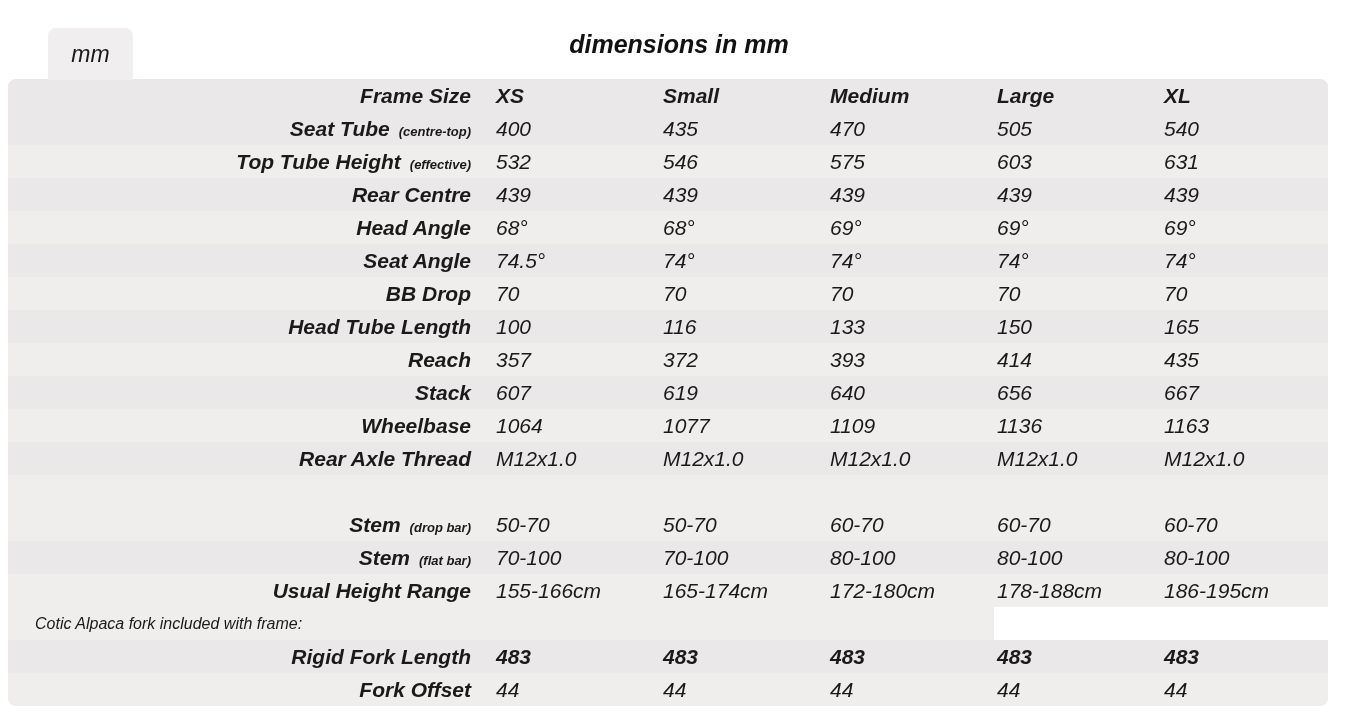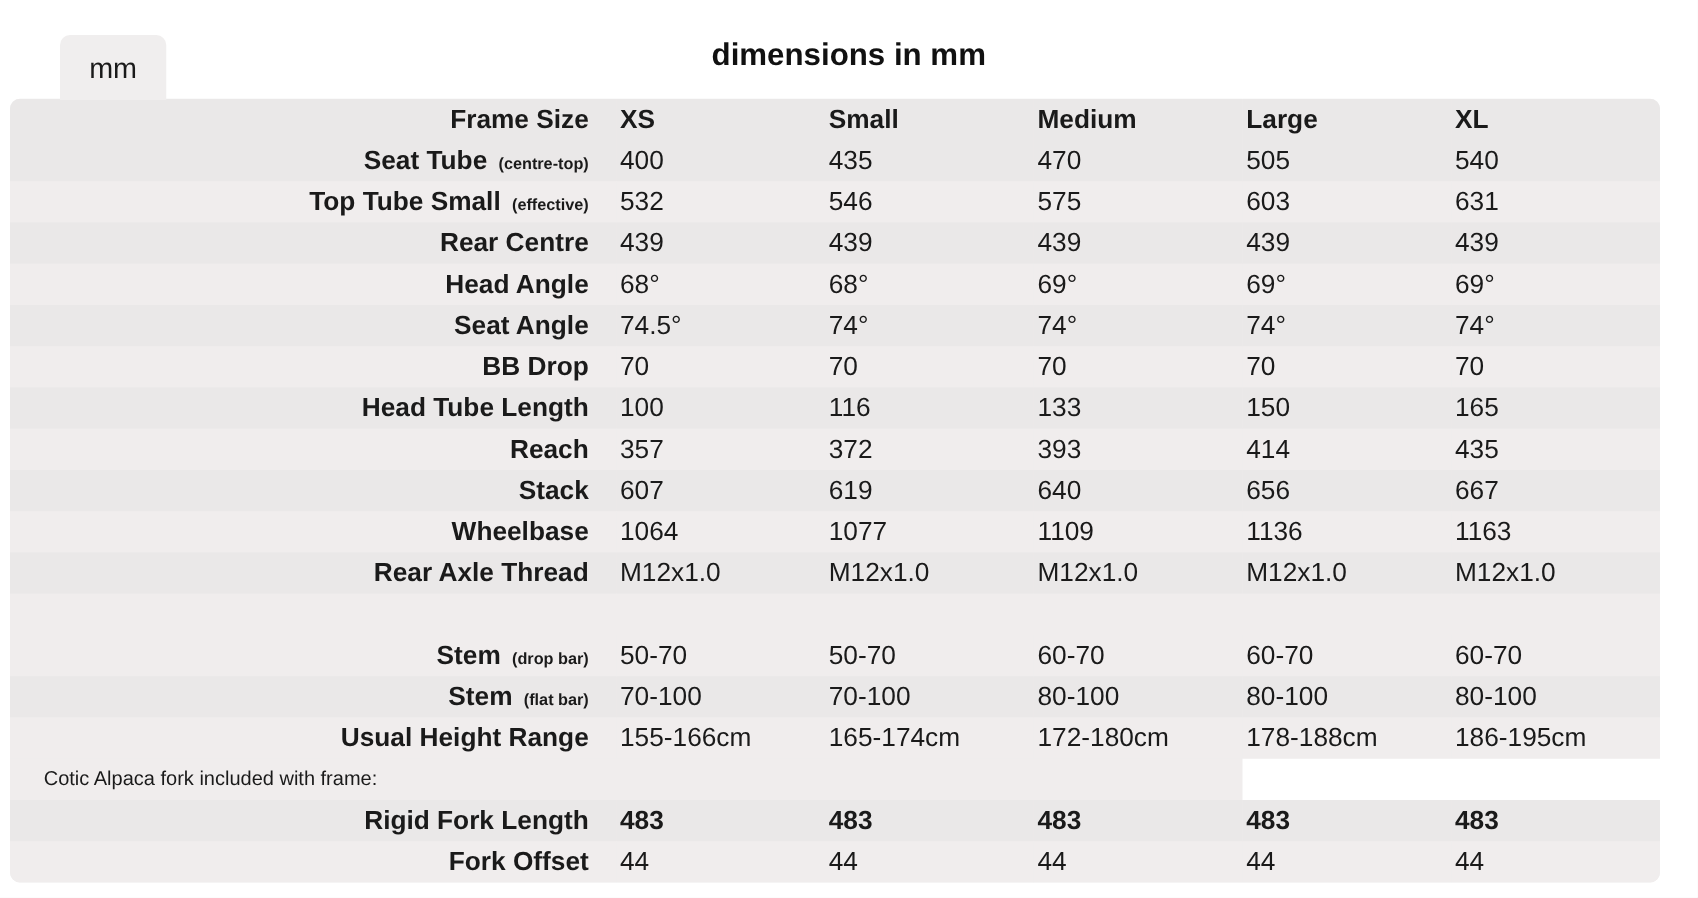--- a/index.html
+++ b/index.html
@@ -7,20 +7,21 @@
     padding: 0;
     background: #ffffff;
     font-family: "Liberation Sans", sans-serif;
   }
   #page {
     position: relative;
     width: 1358px;
     height: 718px;
     background: #ffffff;
     overflow: hidden;
+    font-style: italic;
   }
   .tab {
     position: absolute;
     left: 48px;
     top: 28px;
     width: 85px;
     height: 52px;
     background: #f0eeee;
     border-radius: 8px 8px 0 0;
     display: flex;
@@ -132,21 +133,21 @@
           </tr>
           <tr class="row-even">
             <td class="lbl"><span>Seat Tube</span><span class="sub">(centre-top)</span></td>
             <td class="val">400</td>
             <td class="val">435</td>
             <td class="val">470</td>
             <td class="val">505</td>
             <td class="val">540</td>
           </tr>
           <tr class="row-odd">
-            <td class="lbl"><span>Top Tube Small</span><span class="sub">(effective)</span></td>
+            <td class="lbl"><span>Top Tube Height</span><span class="sub">(effective)</span></td>
             <td class="val">532</td>
             <td class="val">546</td>
             <td class="val">575</td>
             <td class="val">603</td>
             <td class="val">631</td>
           </tr>
           <tr class="row-even">
             <td class="lbl"><span>Rear Centre</span></td>
             <td class="val">439</td>
             <td class="val">439</td>

